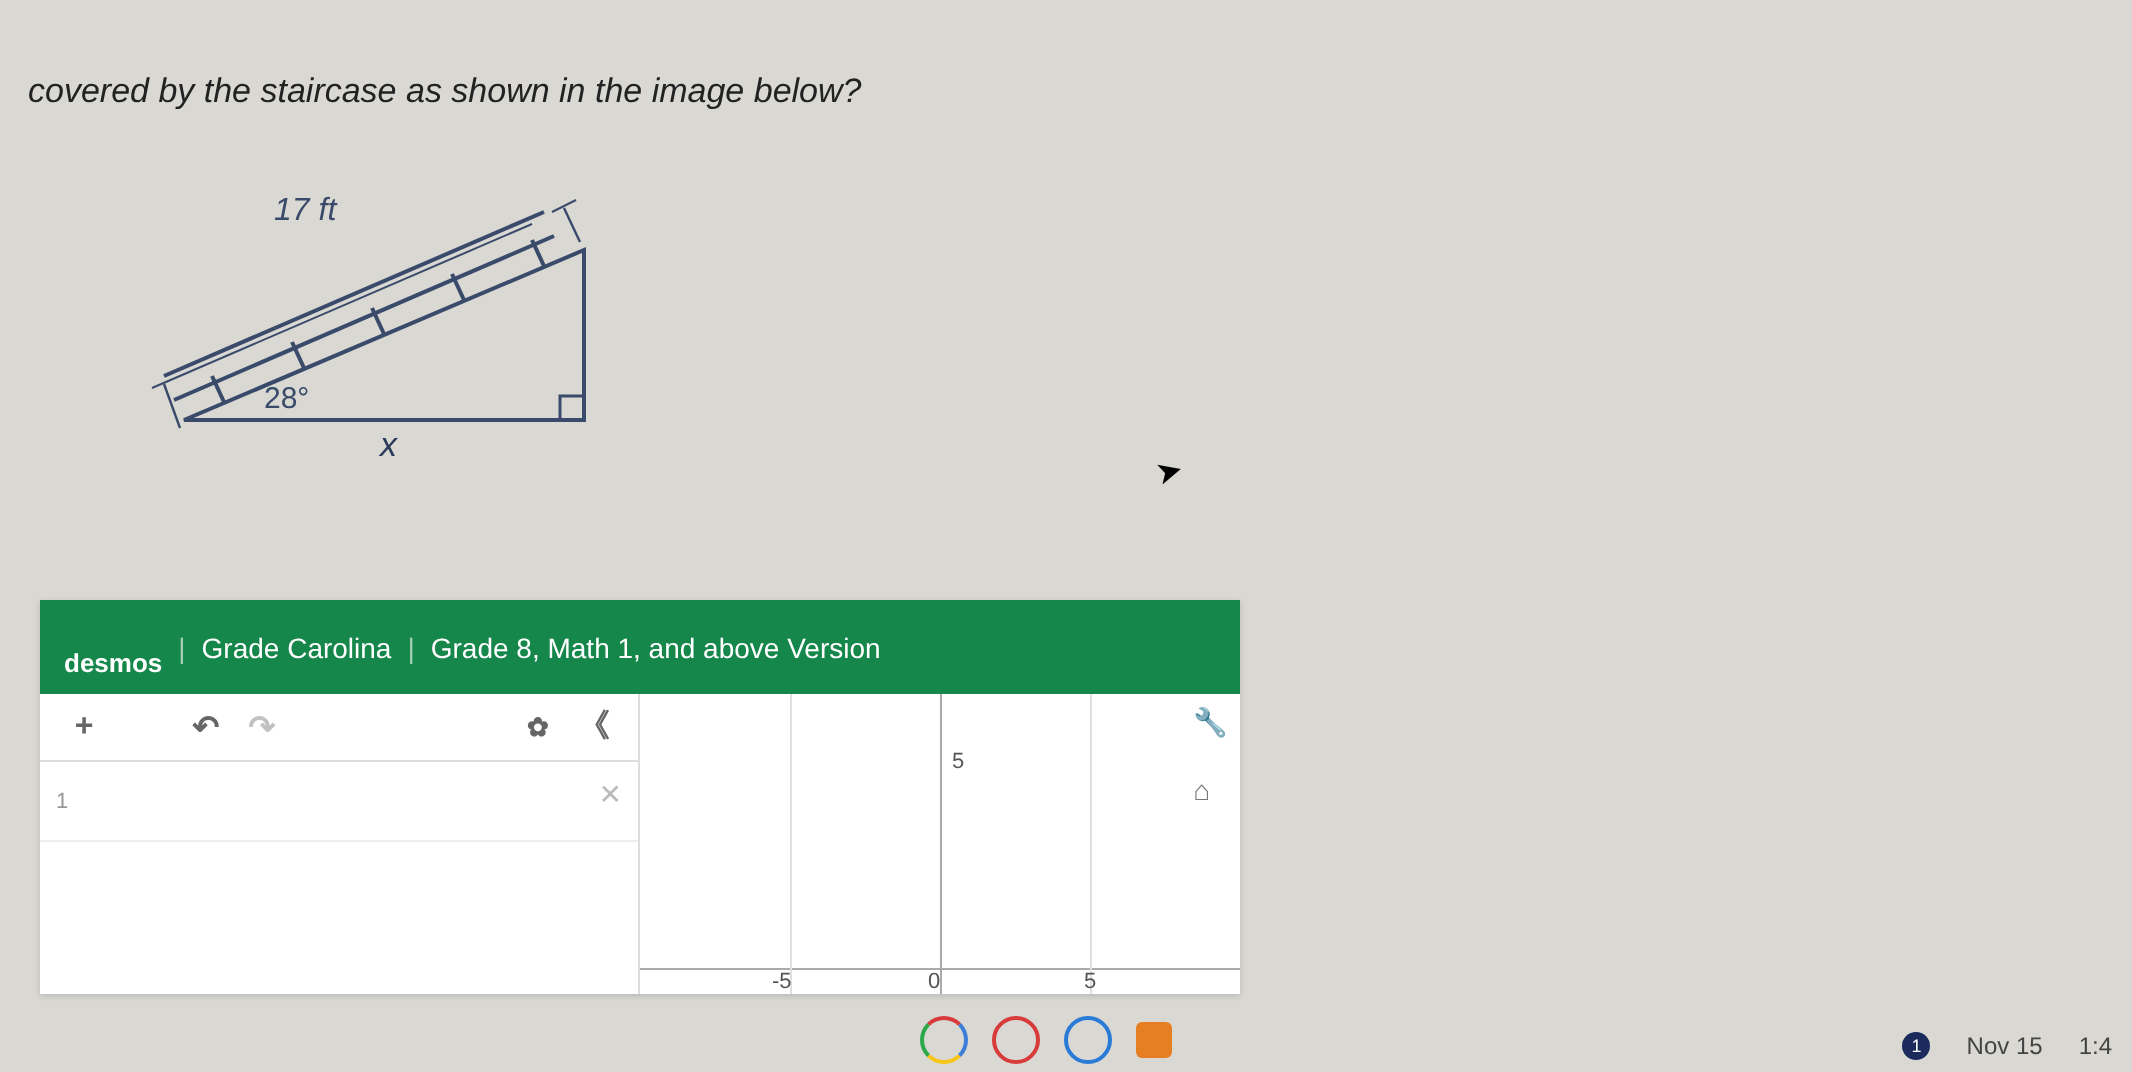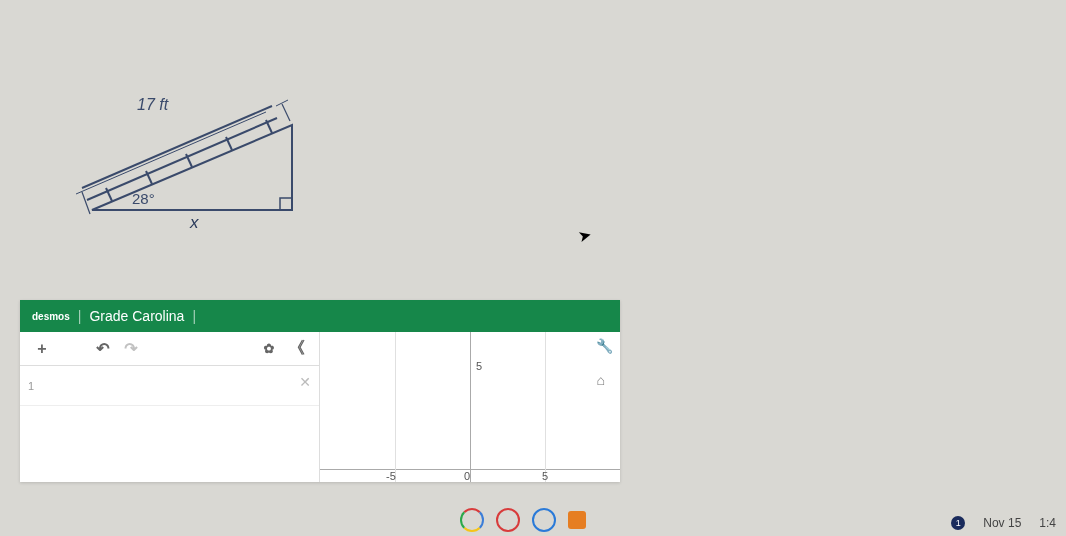--- a/index.html
+++ b/index.html
@@ -35,21 +35,21 @@
   }
   .desmos-header {
     background: #16874a;
     color: #fff;
     font-size: 14px;
     padding: 8px 12px;
     display: flex;
     align-items: center;
     gap: 8px;
   }
-  .desmos-brand { font-weight: bold; font-size: 10px; }
+  .desmos-brand { font-weight: bold; font-size: 13px; margin-top: 16px; }
   .vsep { color: rgba(255,255,255,0.6); }
   .desmos-body { display: flex; height: 150px; }
   .expr-col { width: 300px; border-right: 1px solid #ddd; }
   .expr-toolbar {
     display: flex; align-items: center;
     border-bottom: 1px solid #ddd;
     height: 34px; padding: 0 8px;
     color: #666;
   }
   .tb-btn { width: 28px; text-align: center; cursor: pointer; font-weight: bold; }
@@ -70,20 +70,21 @@
   .badge-orange { width:18px; height:18px; background:#e67e22; border-radius:3px; }
   .sys-tray { position:absolute; bottom:6px; right:10px; display:flex; gap:18px; color:#444; font-size:12px; align-items:center; }
   .notif-dot { width:14px; height:14px; border-radius:50%; background:#1a2b5c; color:#fff; font-size:9px; display:flex; align-items:center; justify-content:center; }
   .cursor { position:absolute; top:226px; left:578px; font-size:16px; color:#000; transform: rotate(-15deg);}
 </style>
 </head>
 <body>
 
 <div class="question">
   <br>
+  <span>covered by the staircase as shown in the image below?</span>
 </div>
 
 <div class="figure">
   <svg width="260" height="160" viewBox="0 0 260 160">
     <polygon points="30,140 230,140 230,55" fill="none" stroke="#3a4a6b" stroke-width="2"></polygon>
     <rect x="218" y="128" width="12" height="12" fill="none" stroke="#3a4a6b" stroke-width="1.5"></rect>
     <line x1="25" y1="130" x2="215" y2="48" stroke="#3a4a6b" stroke-width="2"></line>
     <line x1="20" y1="118" x2="210" y2="36" stroke="#3a4a6b" stroke-width="2"></line>
     <line x1="50" y1="131" x2="44" y2="118" stroke="#3a4a6b" stroke-width="2"></line>
     <line x1="90" y1="114" x2="84" y2="101" stroke="#3a4a6b" stroke-width="2"></line>
@@ -101,20 +102,21 @@
 </div>
 
 <div class="cursor">➤</div>
 
 <div class="desmos-panel">
   <div class="desmos-header">
     <span class="desmos-brand">desmos</span>
     <span class="vsep">|</span>
     <span>Grade Carolina</span>
     <span class="vsep">|</span>
+    <span>Grade 8, Math 1, and above Version</span>
   </div>
   <div class="desmos-body">
     <div class="expr-col">
       <div class="expr-toolbar">
         <span class="tb-btn">+</span>
         <span style="flex:0.3"></span>
         <span class="tb-btn">↶</span>
         <span class="tb-btn" style="opacity:0.4">↷</span>
         <span style="flex:1"></span>
         <span class="tb-btn gear">✿</span>

